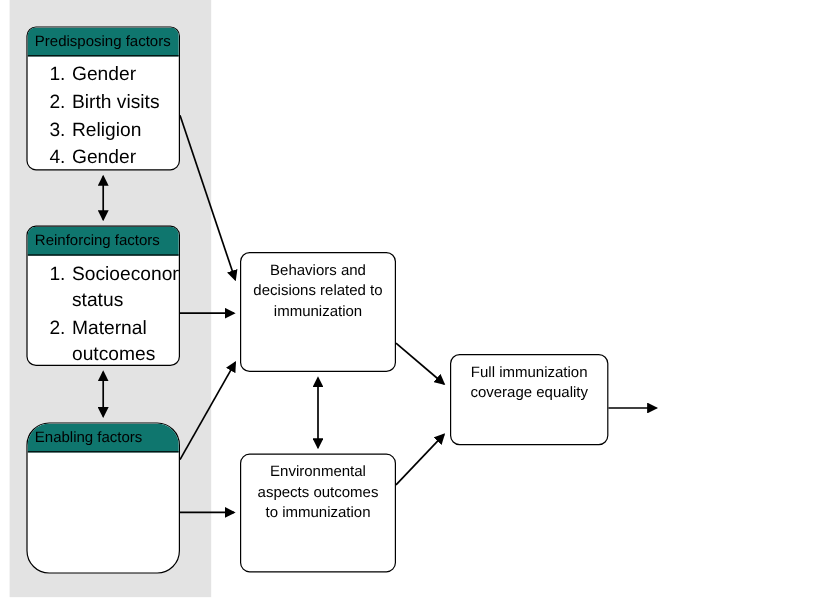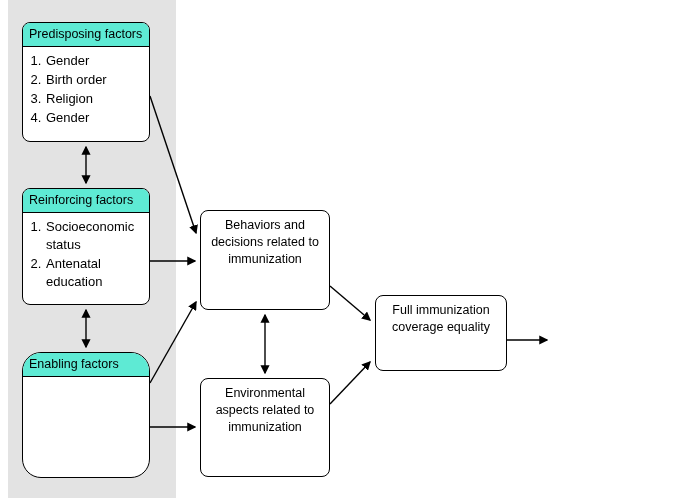--- a/index.html
+++ b/index.html
@@ -24,33 +24,33 @@
   .box {
     position:absolute;
     background:#ffffff;
     border:1.4px solid #000;
     border-radius:8px;
   }
 
   .factor-box { overflow:hidden; }
 
   .factor-header {
-    background:#5eead4;
+    background:#0f766e;
     border-bottom:1.4px solid #000;
     font-size:12.5px;
     line-height:1.3;
     padding:3px 6px 4px 6px;
   }
 
   .factor-list {
     list-style:decimal;
-    font-size:13px;
+    font-size:16px;
     line-height:1.38;
     margin:5px 2px 4px 0;
-    padding-left:22px;
+    padding-left:36px;
   }
   .factor-list li { padding-left:1px; margin-bottom:1px; }
 
   .center-box {
     display:flex;
     align-items:flex-start;
     justify-content:center;
     text-align:center;
     font-size:12.5px;
     line-height:1.35;
@@ -70,44 +70,44 @@
 <body>
 
 <div class="canvas">
 
   <div class="panel"></div>
 
   <div class="box factor-box" style="left:22px; top:22px; width:128px; height:120px;">
     <div class="factor-header">Predisposing factors</div>
     <ol class="factor-list">
       <li>Gender</li>
-      <li>Birth order</li>
+      <li>Birth visits</li>
       <li>Religion</li>
       <li>Gender</li>
     </ol>
   </div>
 
   <div class="box factor-box" style="left:22px; top:188px; width:128px; height:117px;">
     <div class="factor-header">Reinforcing factors</div>
     <ol class="factor-list">
       <li>Socioeconomic status</li>
-      <li>Antenatal education</li>
+      <li>Maternal outcomes</li>
     </ol>
   </div>
 
   <div class="box factor-box" style="left:22px; top:352px; width:128px; height:126px;border-radius:19px;">
     <div class="factor-header">Enabling factors</div>
   </div>
 
   <div class="box center-box" style="left:200px; top:210px; width:130px; height:100px;">
     <span>Behaviors and decisions related to immunization</span>
   </div>
 
   <div class="box center-box" style="left:200px; top:378px; width:130px; height:99px;">
-    <span>Environmental aspects related to immunization</span>
+    <span>Environmental aspects outcomes to immunization</span>
   </div>
 
   <div class="box center-box" style="left:375px; top:295px; width:132px; height:76px;">
     <span>Full immunization coverage equality</span>
   </div>
 
 
   <svg class="arrows" viewBox="0 0 685 498">
     <defs>
       <marker id="ah" viewBox="0 0 10 10" refX="8.5" refY="5" markerWidth="6.5" markerHeight="6.5" orient="auto-start-reverse">

